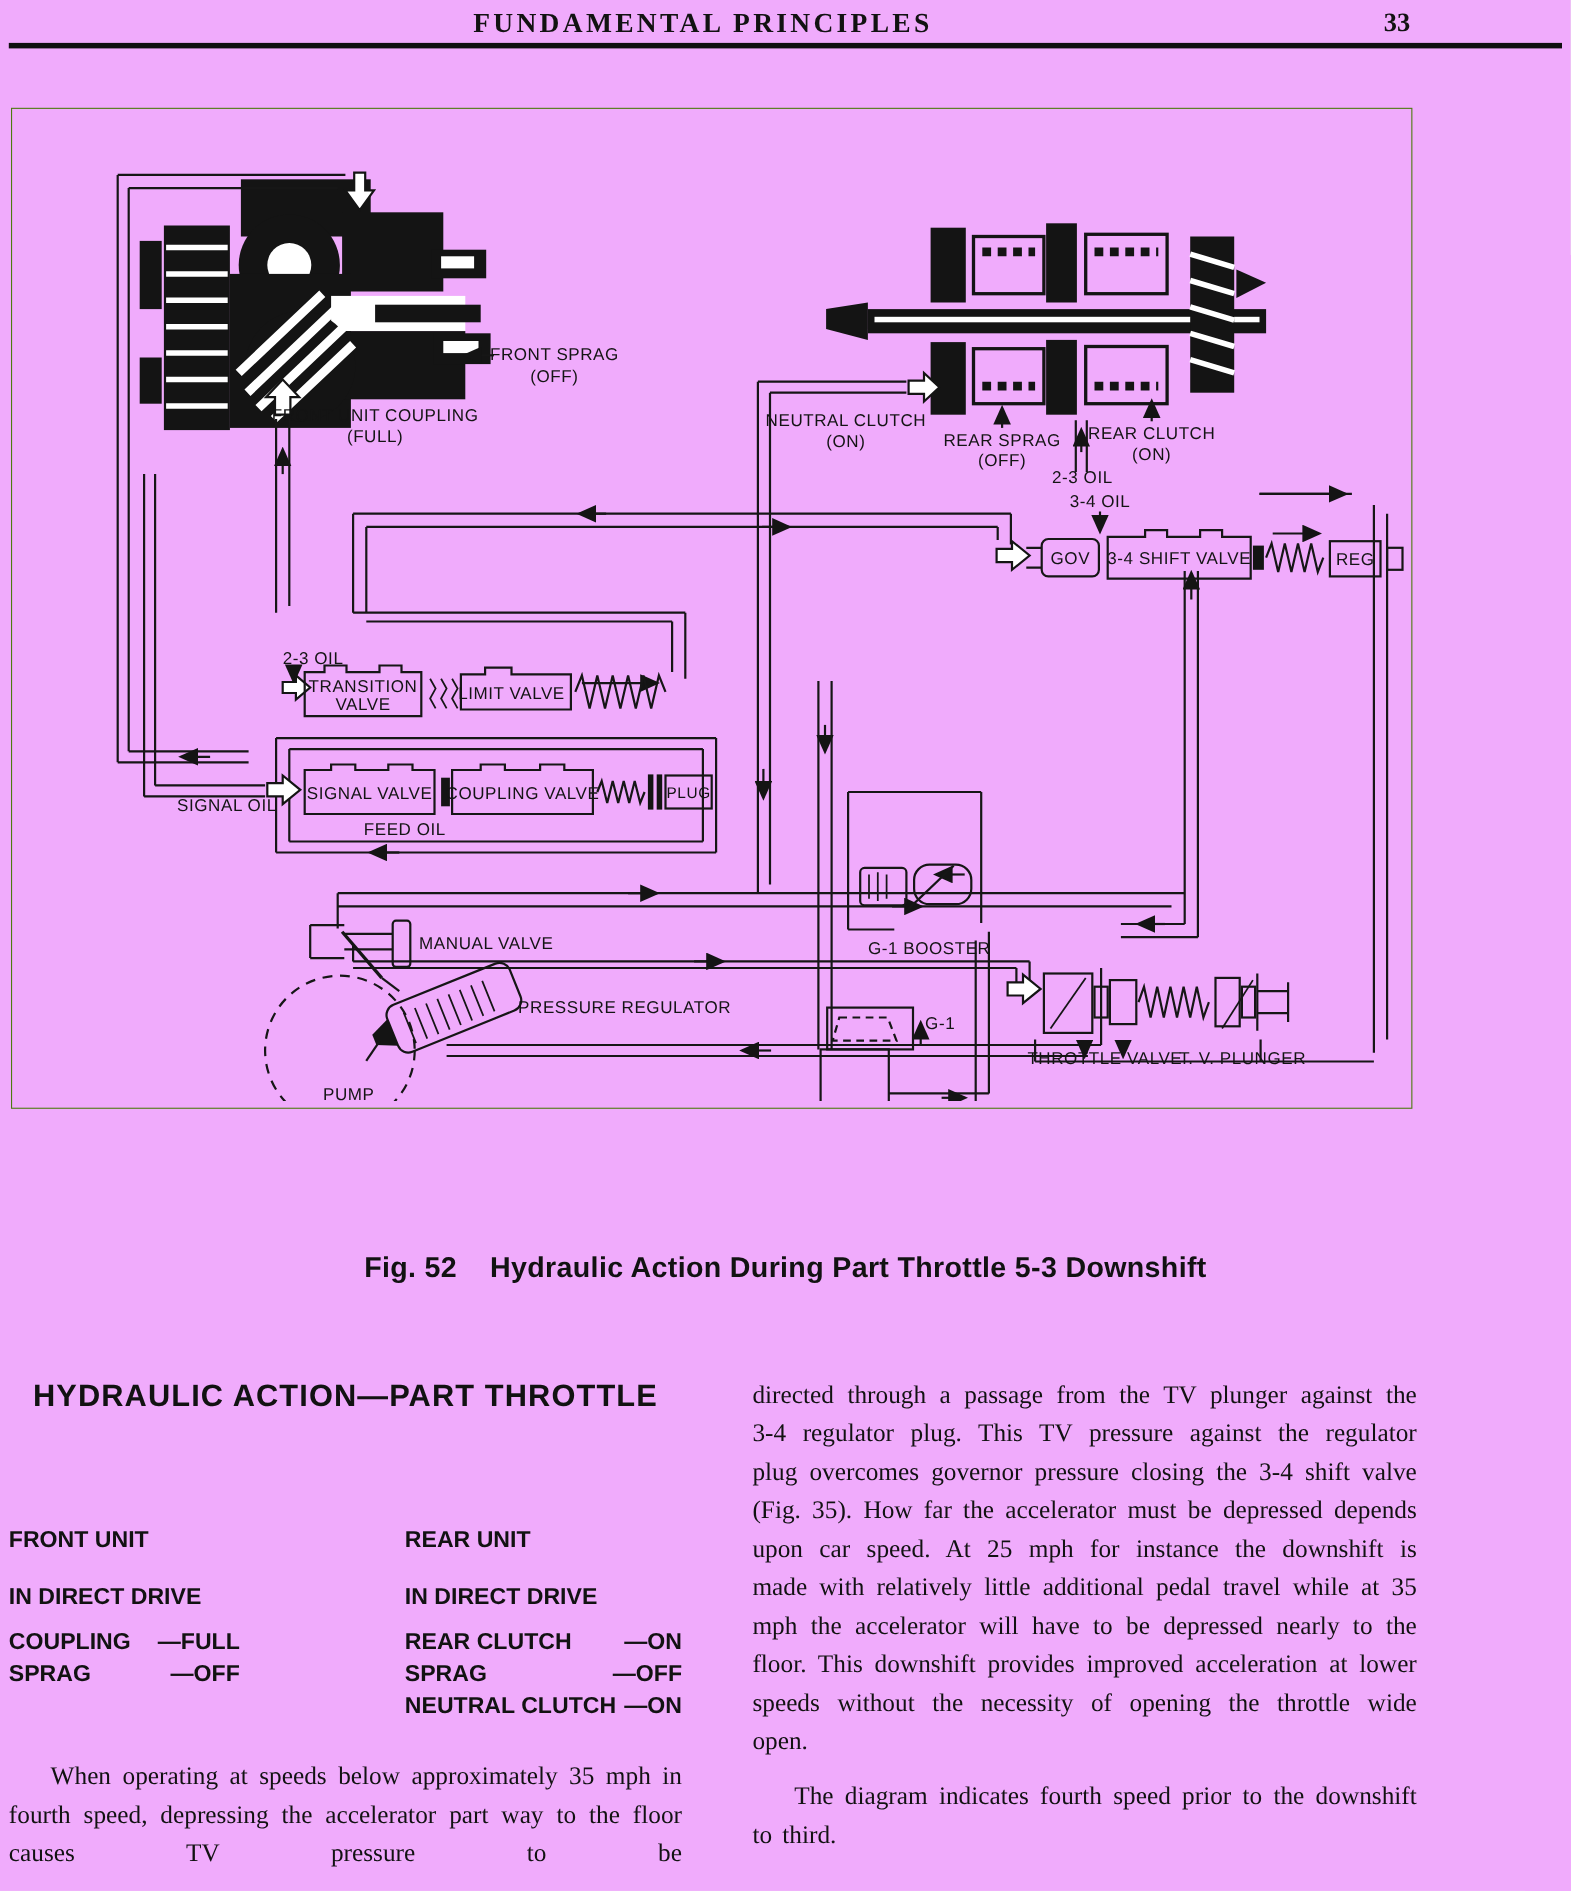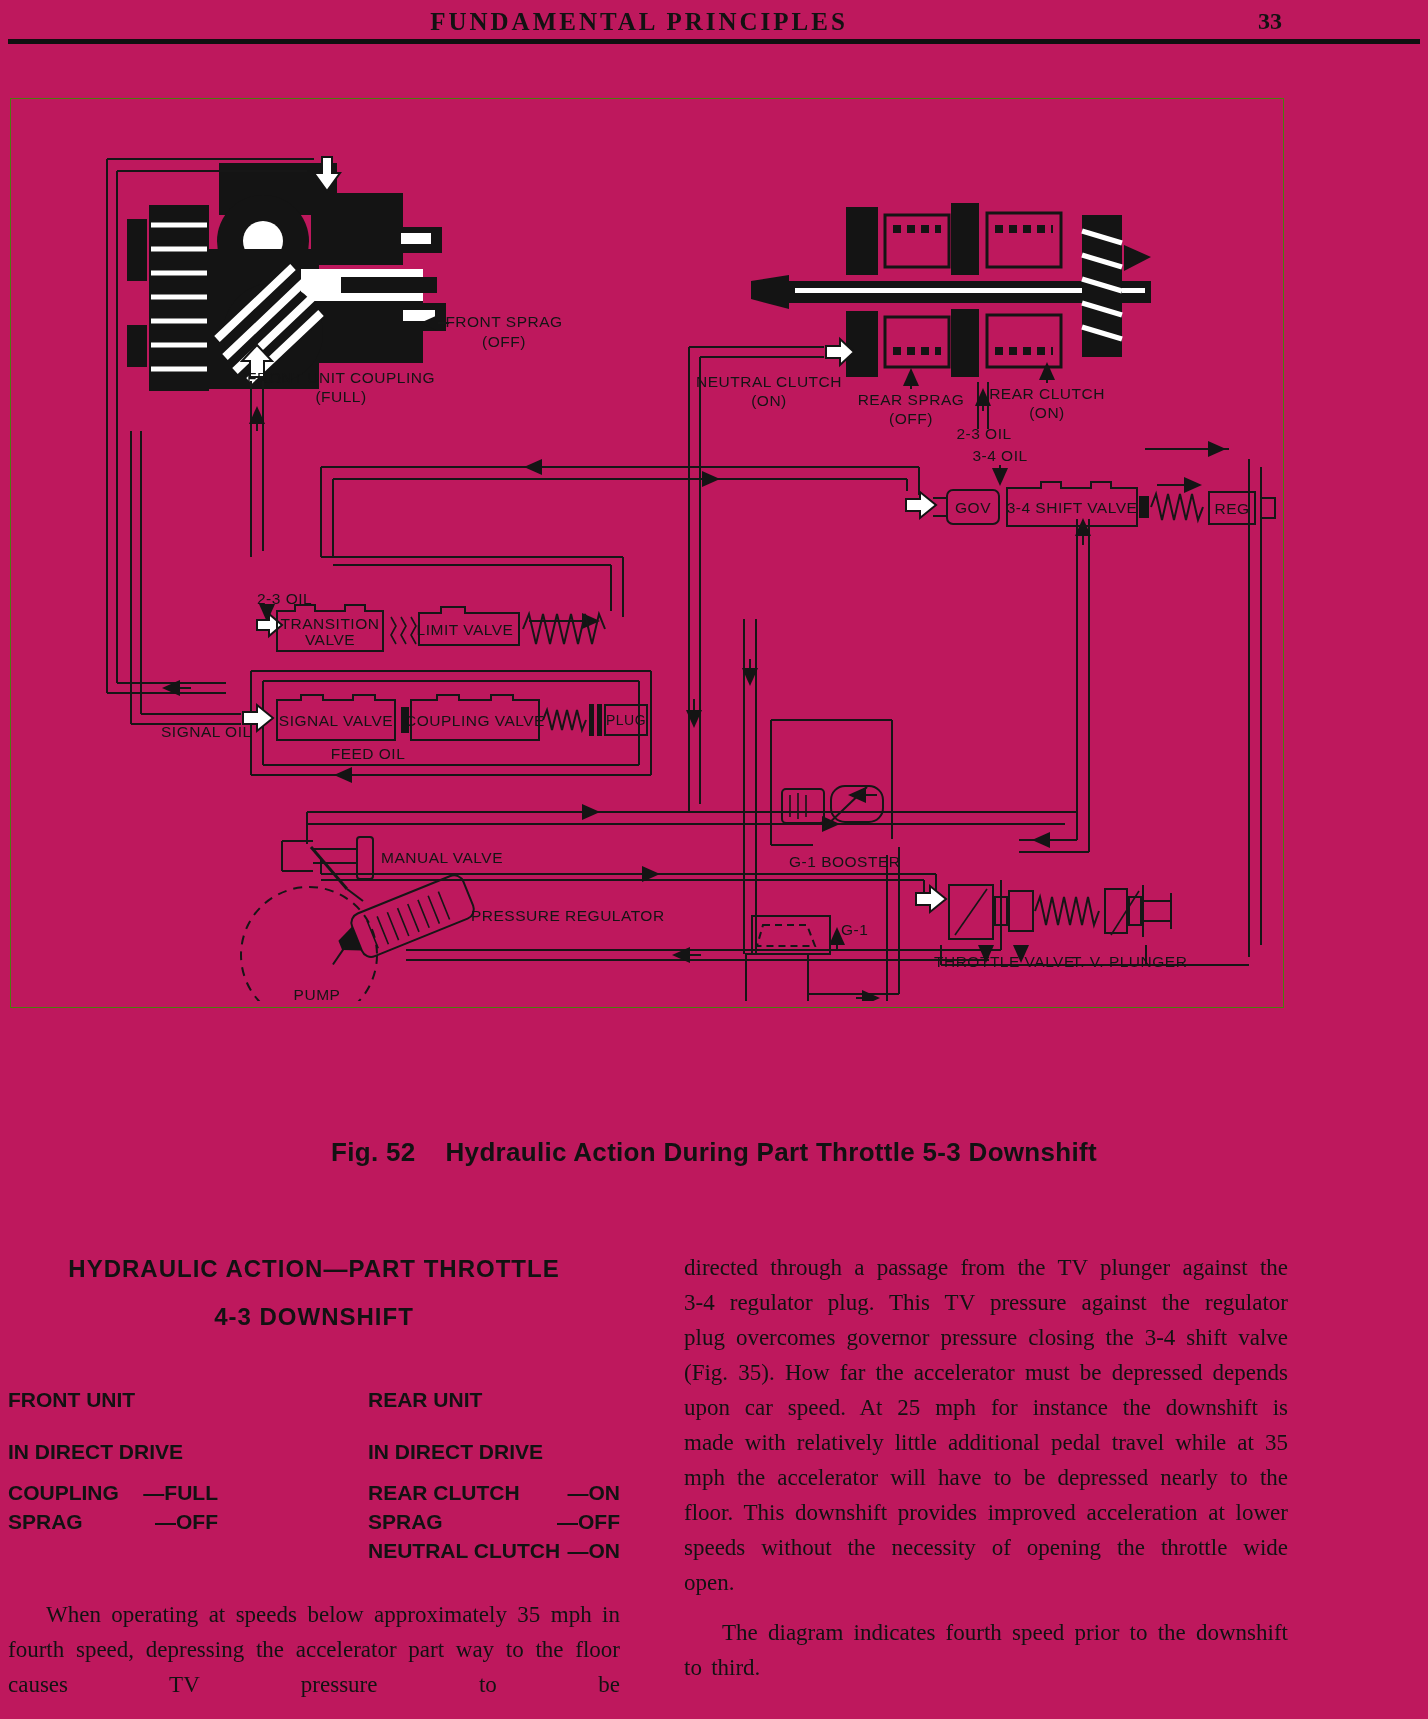--- a/index.html
+++ b/index.html
@@ -1,30 +1,30 @@
 <!DOCTYPE html>
 <html><head>
 <meta charset="utf-8">
 <style>
   html,body{margin:0;padding:0;background:#e8e8e8}
-  .page{position:relative;width:1428px;height:1719px;background:#be185d;color:#121212;
+  .page{position:relative;width:1428px;height:1719px;background:#f0abfc;color:#121212;
         font-family:"Liberation Sans",sans-serif;overflow:hidden}
   .hdr-title{position:absolute;top:8px;left:0;right:150px;text-align:center;
         font-family:"Liberation Serif",serif;font-weight:700;font-size:25px;letter-spacing:3px}
   .hdr-num{position:absolute;top:8px;right:146px;font-family:"Liberation Serif",serif;
         font-weight:700;font-size:24px}
   .hdr-rule{position:absolute;top:39px;left:8px;right:8px;height:5px;background:#101010}
   .fig-box{position:absolute;left:10px;top:98px;width:1272px;height:908px;border:1px solid #4d7c0f}
   .fig-box svg{position:absolute;left:0;top:0}
   .caption{position:absolute;top:1137px;left:0;width:100%;text-align:center;
         font-weight:700;font-size:26px;letter-spacing:.3px}
   .caption .cap-text{margin-left:30px}
   .col-left{position:absolute;left:8px;top:1245px;width:612px}
   .col-right{position:absolute;left:684px;top:1250px;width:604px}
-  .h-line{text-align:center;font-weight:700;font-size:24px;letter-spacing:1px;line-height:48px;margin:0}
+  .h-line{text-align:center;font-weight:700;font-size:28px;letter-spacing:1px;line-height:48px;margin:0}
   .units{position:absolute;top:140px;left:0;right:0;display:flex;justify-content:space-between}
   .unit{font-weight:700;font-size:21px;line-height:29px}
   .unit-front{width:210px}
   .unit-rear{width:252px}
   .u-title{margin-bottom:23px}
   .u-sub{margin-bottom:12px}
   .unit-rear .u-title,.unit-rear .u-sub{text-align:left}
   .urow{display:flex;justify-content:space-between}
   .body-p{font-family:"Liberation Serif",serif;font-size:23px;line-height:35px;
         text-align:justify;word-spacing:3.5px;margin:0}
@@ -260,21 +260,20 @@
       <text class="lbl" x="1061" y="868">T. V. PLUNGER</text>
     </svg>
   </div>
 
   <div class="caption">
     <span>Fig. 52</span><span class="cap-text">Hydraulic Action During Part Throttle 5-3 Downshift</span>
   </div>
 
   <div class="col-left">
     <p class="h-line">HYDRAULIC ACTION—PART THROTTLE</p>
-    <p class="h-line">4-3 DOWNSHIFT</p>
 
     <div class="units">
       <div class="unit unit-front">
         <div class="u-title">FRONT UNIT</div>
         <div class="u-sub">IN DIRECT DRIVE</div>
         <div class="urow">
           <span>COUPLING</span>
           <span>—FULL</span>
         </div>
         <div class="urow">

